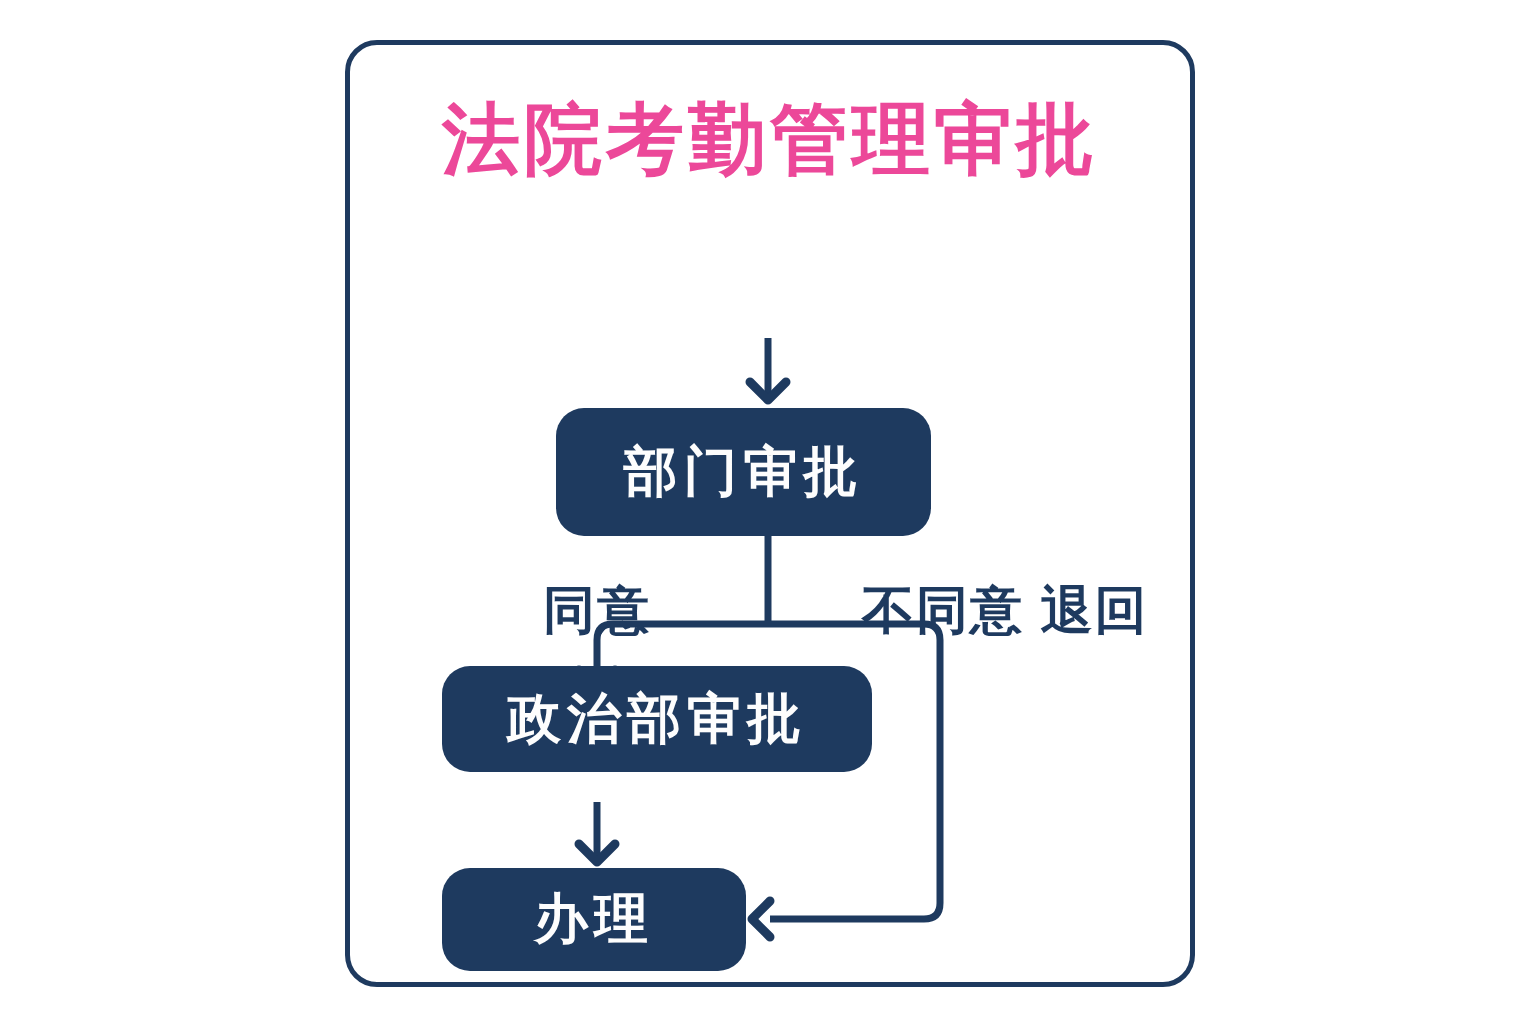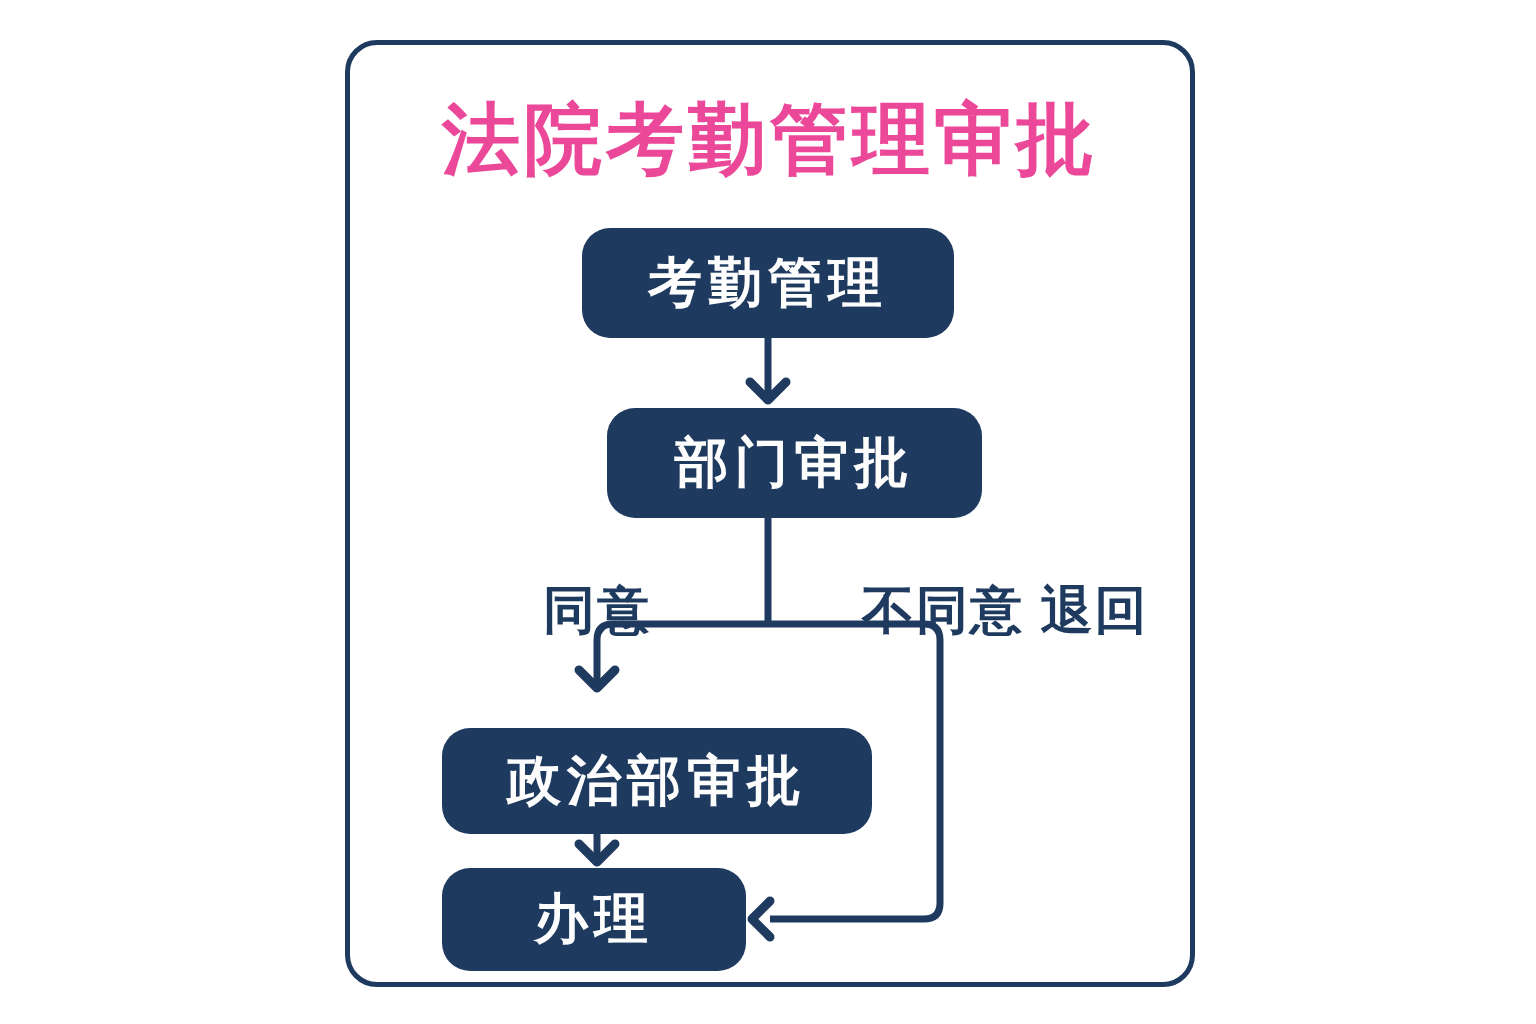--- a/index.html
+++ b/index.html
@@ -46,22 +46,22 @@
     font-size: 54px;
     font-weight: bold;
     letter-spacing: 6px;
     display: flex;
     align-items: center;
     justify-content: center;
     white-space: nowrap;
     box-sizing: border-box;
   }
   .node-attendance { left: 582px; top: 228px; width: 372px; height: 110px; }
-  .node-dept      { left: 607px; top: 408px; width: 375px; height: 110px; }
-  .node-political { left: 442px; top: 728px; width: 430px; height: 106px; }
+  .node-dept      { left: 556px; top: 408px; width: 375px; height: 128px; }
+  .node-political { left: 442px; top: 666px; width: 430px; height: 106px; }
   .node-handle    { left: 442px; top: 868px; width: 304px; height: 103px; }
   .edge-label {
     position: absolute;
     color: #1e3a5f;
     font-size: 52px;
     font-weight: bold;
     letter-spacing: 2px;
     white-space: nowrap;
     margin-top: 24px;
   }
@@ -98,21 +98,20 @@
     <path class="line" d="M768 518 L768 624"></path>
 
     <path class="line" d="M597 686 L597 640 Q597 624 613 624 L924 624 Q940 624 940 640 L940 903 Q940 919 924 919 L770 919"></path>
     <path class="head" d="M579 670 L597 688 L615 670"></path>
     <path class="head" d="M770 901 L752 919 L770 937"></path>
 
     <path class="line" d="M597 802 L597 858"></path>
     <path class="head" d="M579 844 L597 862 L615 844"></path>
   </svg>
 
-  <div class="node node-attendance">考勤管理</div>
 
   <div class="node node-dept">部门审批</div>
 
   <div class="edge-label edge-label-agree">同意</div>
 
   <div class="edge-label edge-label-disagree">不同意 退回</div>
 
   <div class="node node-political">政治部审批</div>
 
   <div class="node node-handle">办理</div>

